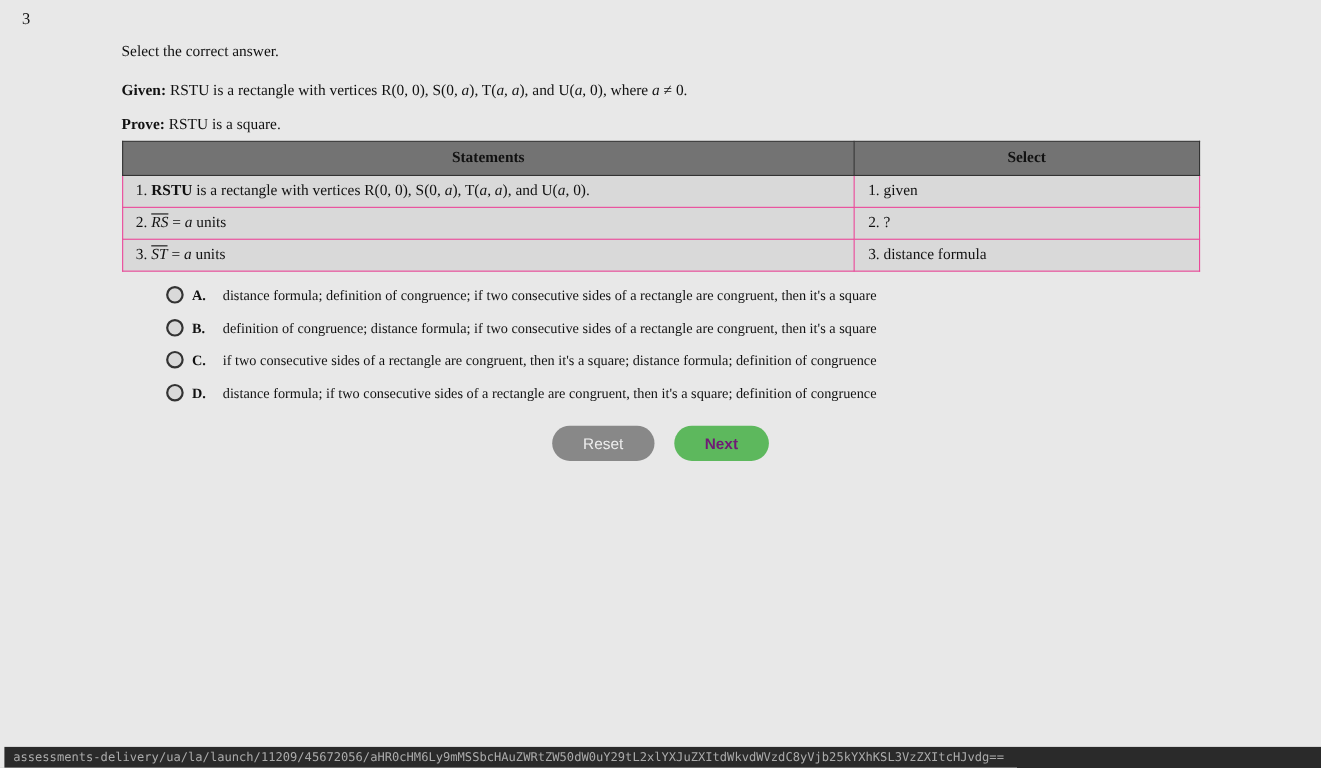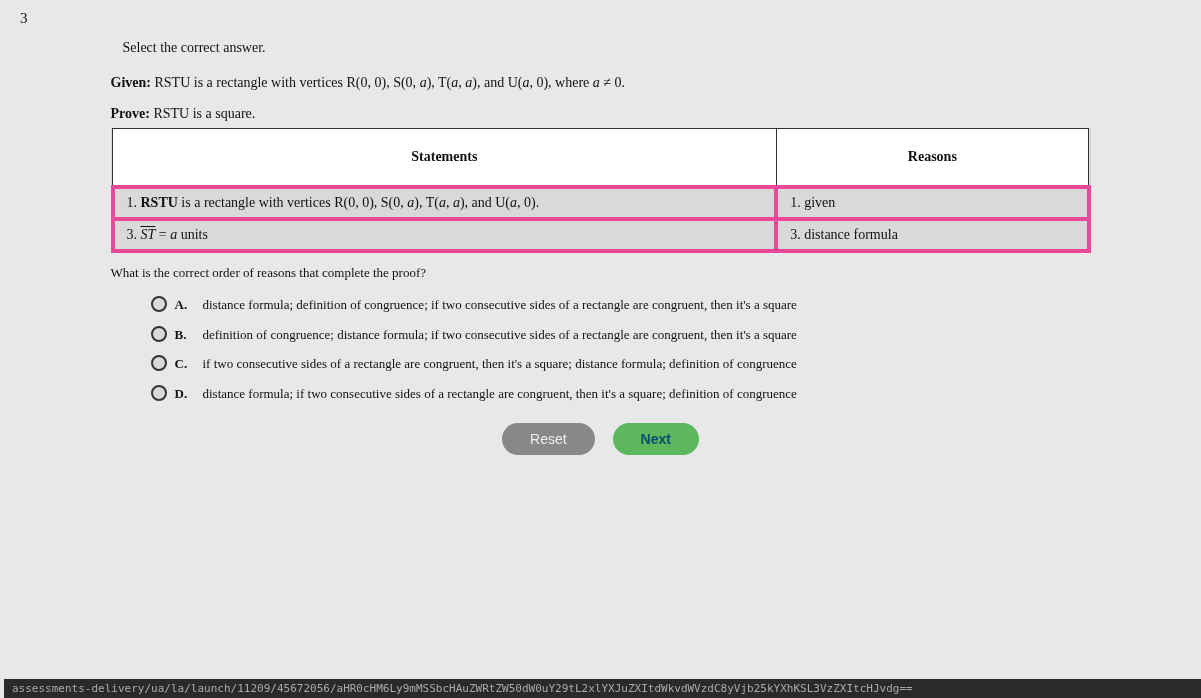--- a/index.html
+++ b/index.html
@@ -30,49 +30,48 @@
     }
     .main-content {
       margin: 0 auto;
       padding: 30px 60px 10px 60px;
       max-width: 1100px;
     }
     .instruction {
       font-size: 14px;
       margin-bottom: 12px;
       color: #111;
-      margin-left: 12px;
     }
     .given-text {
       font-size: 14px;
       margin-bottom: 10px;
       line-height: 1.5;
       margin-top: 16px;
     }
     .prove-text {
       font-size: 14px;
       margin-bottom: 4px;
       line-height: 1.5;
     }
     .proof-table {
       width: 100%;
       border-collapse: collapse;
       margin-bottom: 12px;
       background: #d9d9d9;
     }
     .proof-table th {
       border: 1px solid #333;
-      padding: 20px 12px;
+      padding: 7px 12px;
       text-align: center;
       font-weight: bold;
       font-size: 14px;
-      background: #ffffff;
+      background: #737373;
     }
     .proof-table td {
-      border: 4px solid #ec4899;
+      border: 1px solid #ec4899;
       padding: 6px 12px;
       font-size: 14px;
       background: #d9d9d9;
       vertical-align: middle;
     }
     .col-statements {
       width: 68%;
     }
     .col-reasons {
       width: 32%;
@@ -123,21 +122,21 @@
       background: #888;
       color: #eee;
       border: none;
       padding: 8px 28px;
       border-radius: 20px;
       font-size: 14px;
       cursor: pointer;
     }
     .btn-next {
       background: #5db85d;
-      color: #0c4a6e;
+      color: #701a75;
       border: none;
       padding: 8px 28px;
       border-radius: 20px;
       font-size: 14px;
       cursor: pointer;
       font-weight: bold;
     }
     .url-bar {
       position: absolute;
       bottom: 0;
@@ -174,41 +173,46 @@
       <span>RSTU is a square.</span>
     </p>
 
     <table class="proof-table">
       <thead>
         <tr>
           <th class="col-statements">
             <span>Statements</span>
           </th>
           <th class="col-reasons">
-            <span>Reasons</span>
+            <span>Select</span>
           </th>
         </tr>
       </thead>
       <tbody>
         <tr>
           <td>
             1. <strong>RSTU</strong> is a rectangle with vertices R(0, 0), S(0, <em>a</em>), T(<em>a</em>, <em>a</em>), and U(<em>a</em>, 0).
           </td>
           <td>1. given</td>
         </tr>
         <tr>
           <td>
+            2. <span class="overline"><em>RS</em></span> = <em>a</em> units
+          </td>
+          <td>2. ?</td>
+        </tr>
+        <tr>
+          <td>
             3. <span class="overline"><em>ST</em></span> = <em>a</em> units
           </td>
           <td>3. distance formula</td>
         </tr>
       </tbody>
     </table>
 
-    <p class="question-text">What is the correct order of reasons that complete the proof?</p>
 
     <div class="options-container">
 
       <div class="option-row">
         <span class="option-circle"></span>
         <span class="option-label">A.</span>
         <span class="option-text">distance formula; definition of congruence; if two consecutive sides of a rectangle are congruent, then it's a square</span>
       </div>
 
       <div class="option-row">

